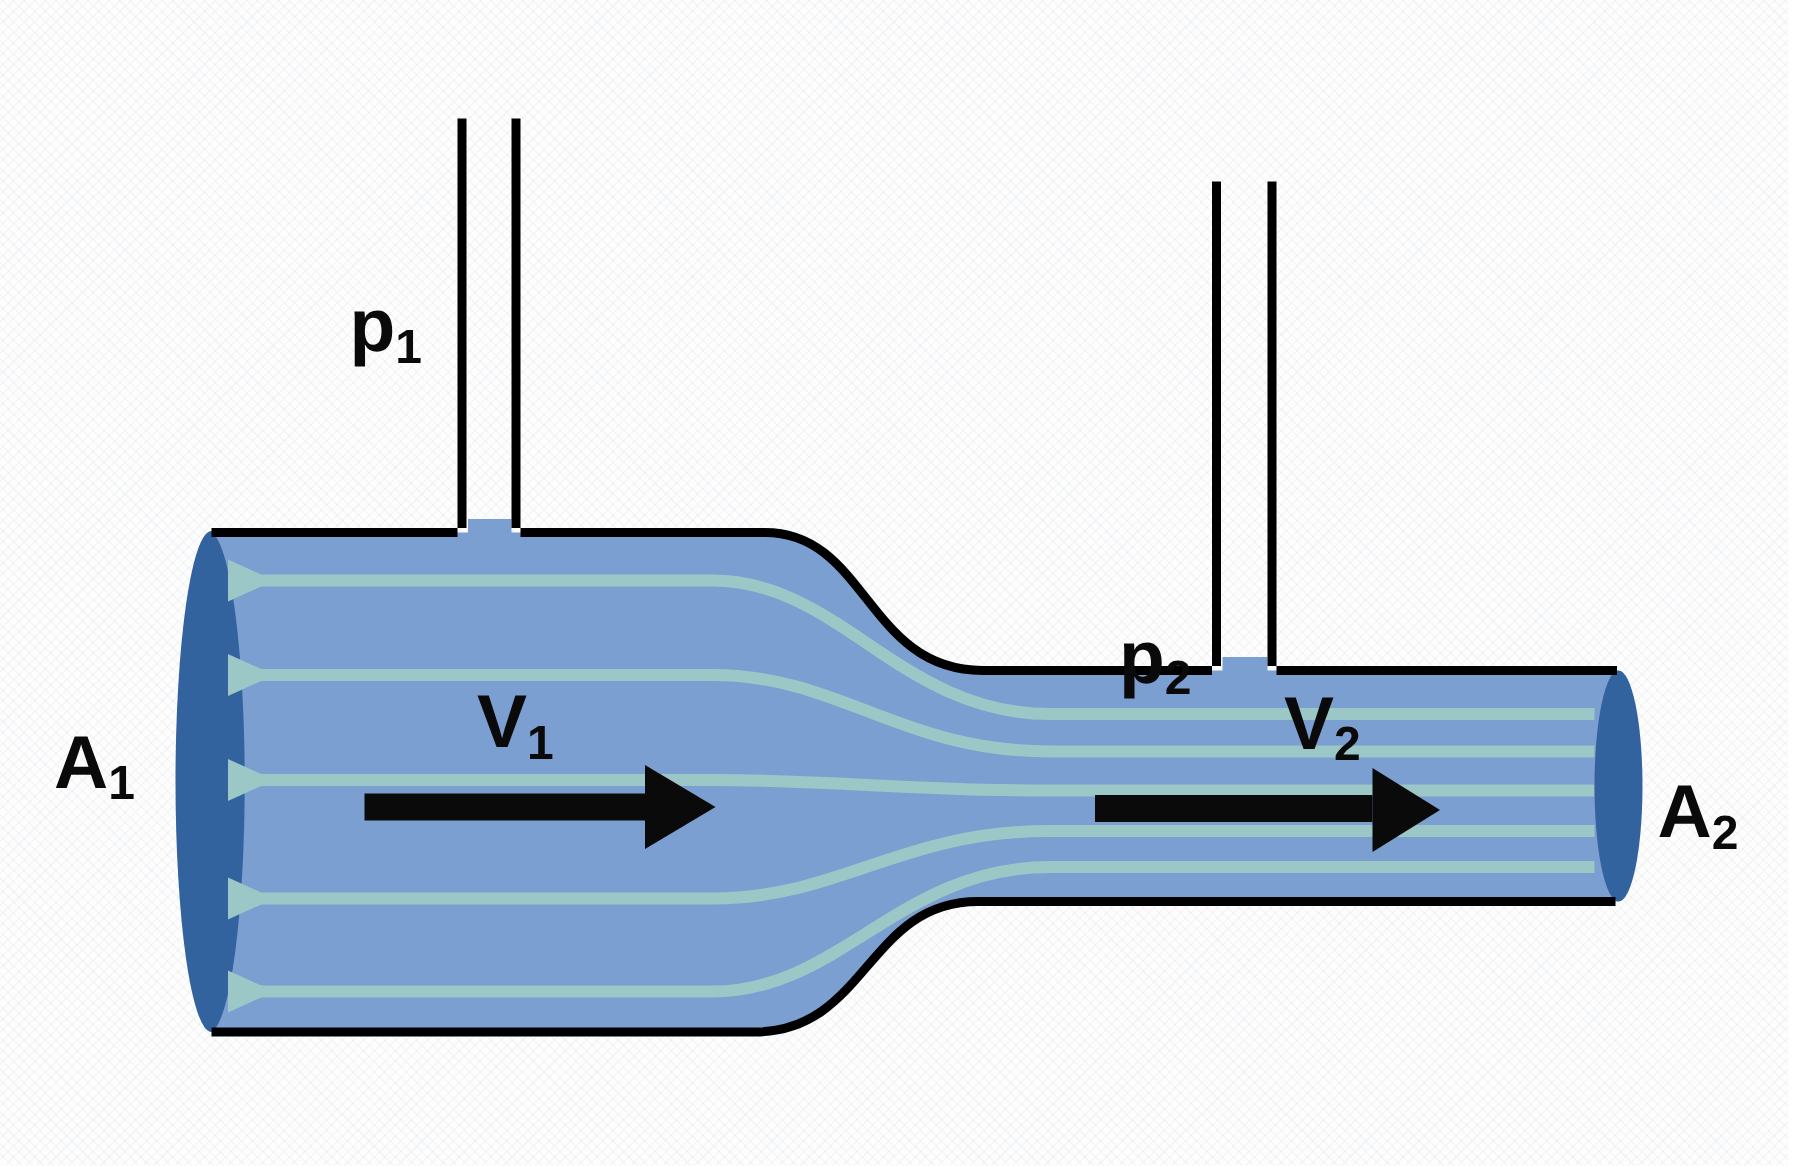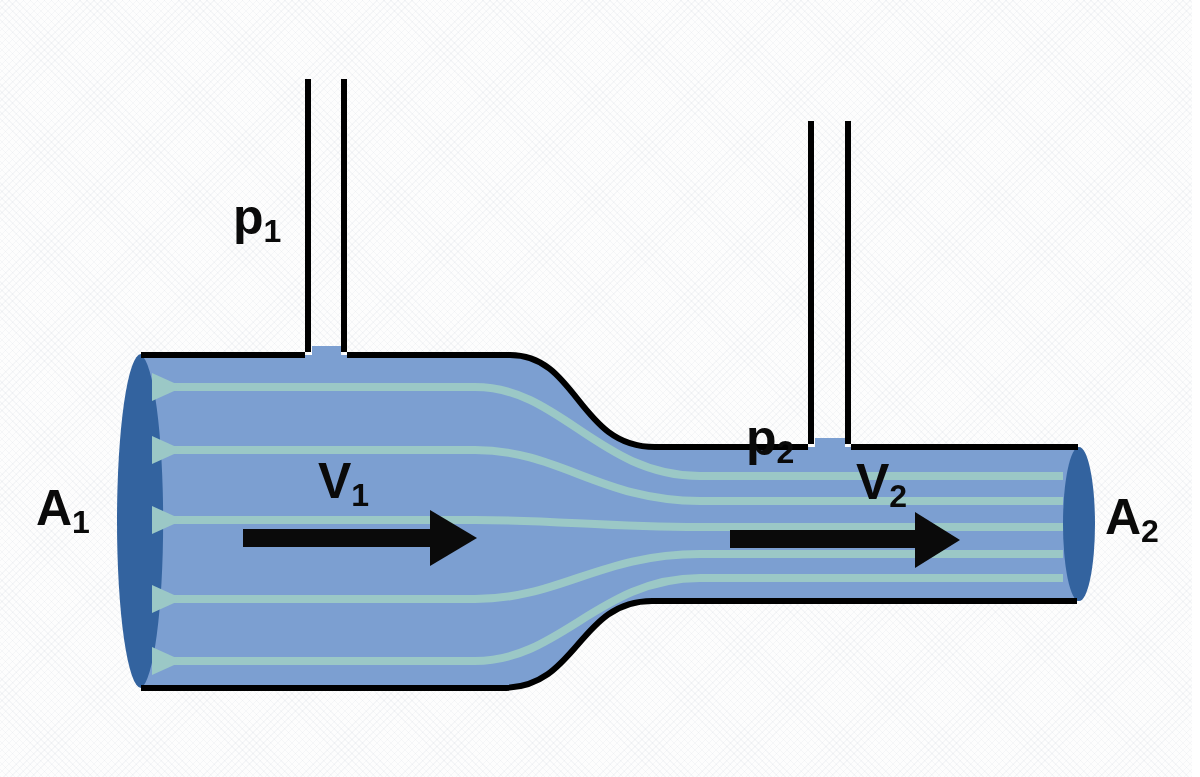--- a/index.html
+++ b/index.html
@@ -93,15 +93,15 @@
   <div class="lbl" style="left:233px;top:192px;"><span>p</span><span class="sub">1</span></div>
 
   <div class="lbl" style="left:746px;top:366px;margin-top:47px;"><span>p</span><span class="sub">2</span></div>
 
   <div class="lbl" style="left:318px;top:456px;"><span>V</span><span class="sub">1</span></div>
 
   <div class="lbl" style="left:856px;top:457px;"><span>V</span><span class="sub">2</span></div>
 
   <div class="lbl" style="left:36px;top:483px;"><span>A</span><span class="sub">1</span></div>
 
-  <div class="lbl" style="left:1105px;top:492px;"><span>A</span><span class="sub">2</span></div>
+  <div class="lbl" style="left:1105px;top:516px;"><span>A</span><span class="sub">2</span></div>
 
 </div>
 
 </body></html>

